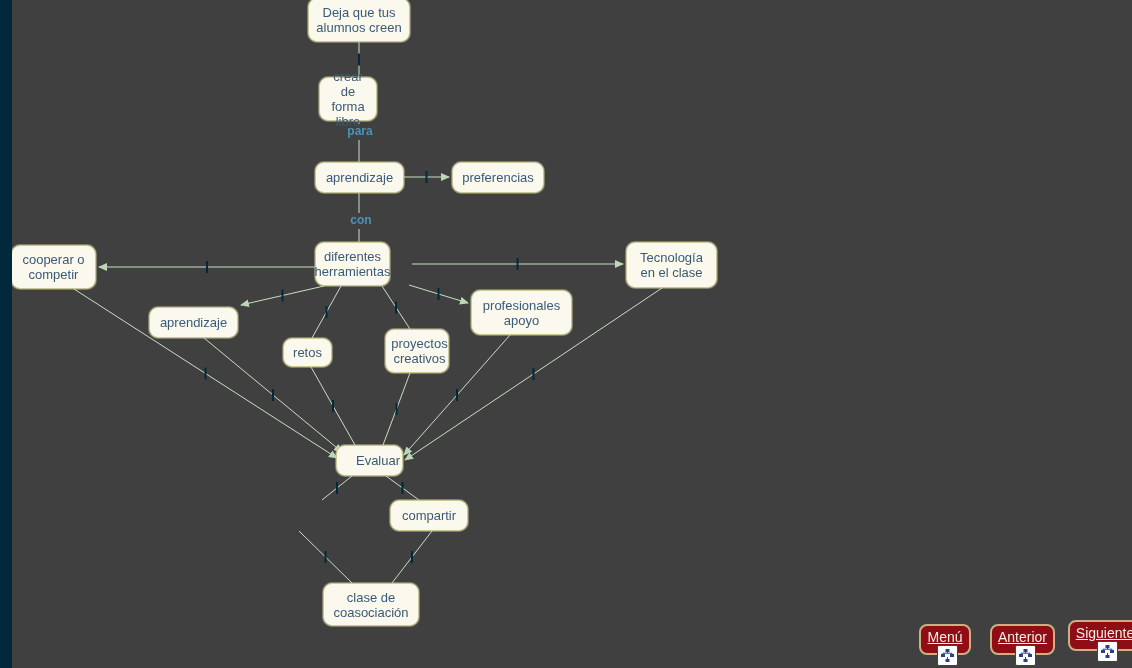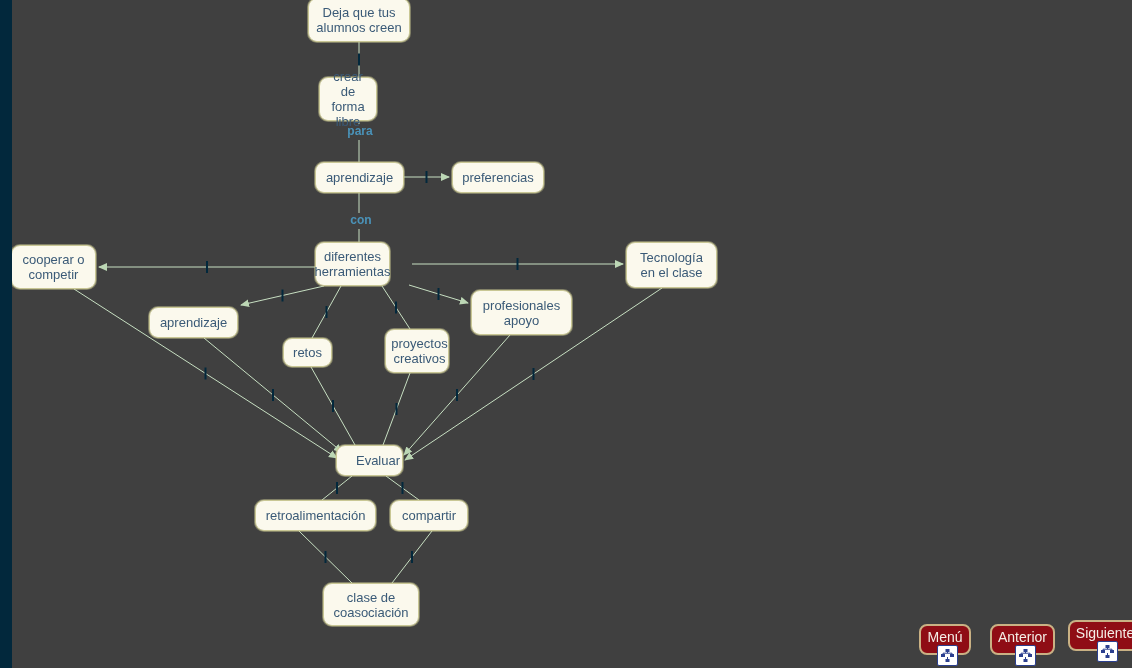--- a/index.html
+++ b/index.html
@@ -71,20 +71,21 @@
     border-radius: 8px;
     color: #f4eee6;
     font-size: 14px;
     line-height: 16px;
     text-align: center;
     display: flex;
     align-items: center;
     justify-content: center;
     padding-bottom: 5px;
     cursor: pointer;
+    text-decoration: underline;
   }
   .navbtn-icon {
     position: absolute;
     width: 21px;
     height: 21px;
     background: #ffffff;
     border: 1px solid #2b3f8f;
     border-radius: 2px;
     box-sizing: border-box;
     display: flex;
@@ -163,21 +164,20 @@
 competir</div>
       <div class="cnode" style="left: 614px; top: 242px; width: 91px; height: 46px;">Tecnología
 en el clase</div>
       <div class="cnode" style="left: 137px; top: 307px; width: 89px; height: 31px;">aprendizaje</div>
       <div class="cnode" style="left: 271px; top: 338px; width: 49px; height: 29px;">retos</div>
       <div class="cnode" style="left: 373px; top: 329px; width: 64px; height: 44px; padding-left: 12px;">proyectos
 creativos</div>
       <div class="cnode" style="left: 459px; top: 290px; width: 101px; height: 45px;">profesionales
 apoyo</div>
       <div class="cnode" style="left: 324px; top: 445px; width: 67px; height: 31px; padding-left: 24px;">Evaluar</div>
-      <div class="cnode" style="left: 243px; top: 500px; width: 121px; height: 31px;">retroalimentación</div>
       <div class="cnode" style="left: 378px; top: 500px; width: 78px; height: 31px;">compartir</div>
       <div class="cnode" style="left: 311px; top: 583px; width: 96px; height: 43px;">clase de
 coasociación</div>
       <div class="link-label" style="left: 328px; top: 124px; width: 40px;">para</div>
       <div class="link-label" style="left: 331px; top: 213px; width: 36px;">con</div>
     </div>
 
 <div class="navbtn" style="left: 907px; top: 624px; width: 52px; height: 31px;">
       <span>Menú</span>
       <span class="navbtn-icon" style="left: 16px; top: 19px;">

